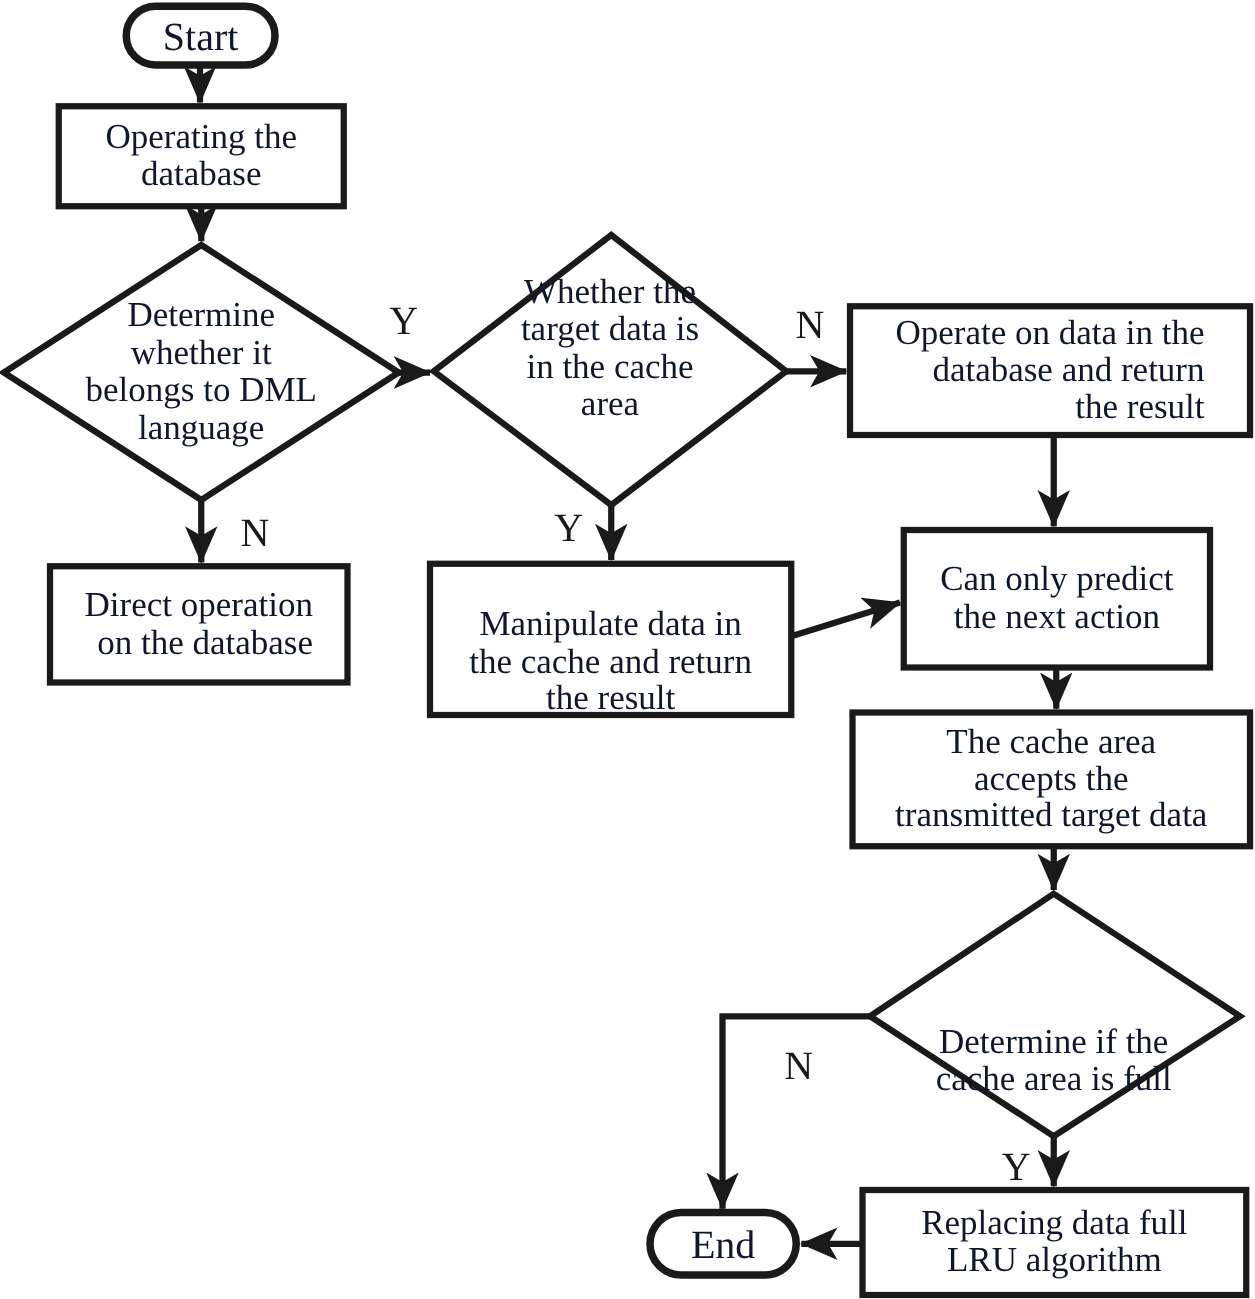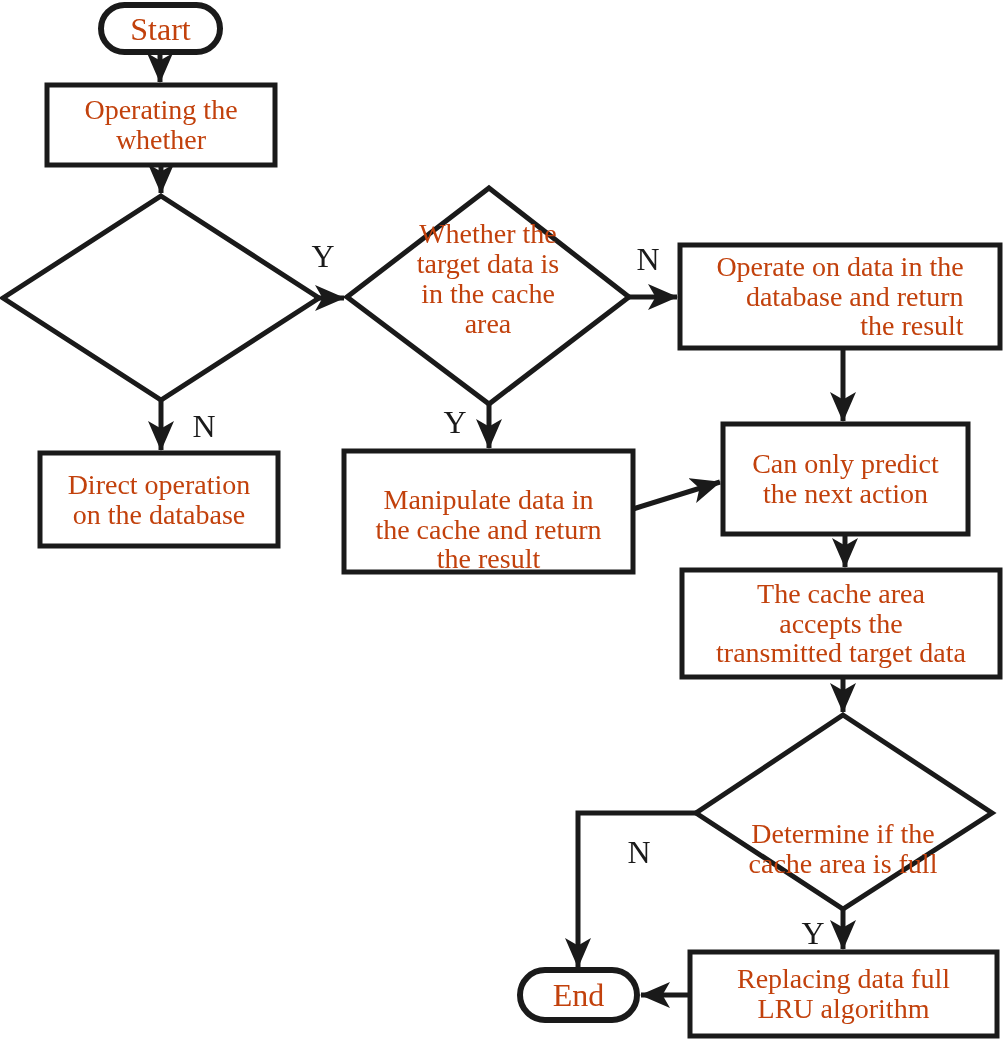--- a/index.html
+++ b/index.html
@@ -38,21 +38,21 @@
   }
   .node-label {
     position: absolute;
     display: flex;
     align-items: center;
     justify-content: center;
     text-align: center;
     white-space: pre-line;
     font-size: 28px;
     line-height: 1.07;
-    color: #c2410c;
+    color: #0f172a;
   }
   .terminator-label {
     font-size: 32px;
     line-height: 1.0;
   }
   .edge-label {
     position: absolute;
     width: 44px;
     height: 40px;
     display: flex;
@@ -98,33 +98,37 @@
     <path class="edge" d="M845,534 L845,567" marker-end="url(#arrow)"></path>
     <path class="edge" d="M843,677 L843,712" marker-end="url(#arrow)"></path>
     <path class="edge" d="M696,813 L578,813 L578,967" marker-end="url(#arrow)"></path>
     <path class="edge" d="M843,909 L843,949" marker-end="url(#arrow)"></path>
     <path class="edge" d="M690,995 L641,995" marker-end="url(#arrow)"></path>
   </svg>
 
   <div class="node-label terminator-label" style="left:101px; top:5px; width:119px; height:47px;">Start</div>
 
   <div class="node-label" style="left:47px; top:85px; width:228px; height:80px;">Operating the
-whether</div>
+database</div>
 
+  <div class="node-label" style="left:41px; top:237px; width:240px; height:122px;">Determine
+whether it
+belongs to DML
+language</div>
 
   <div class="node-label" style="left:368px; top:218px; width:240px; height:122px;">Whether the
 target data is
 in the cache
 area</div>
 
   <div class="node-label" style="left:680px; top:245px; width:320px; height:103px;text-align:right;">Operate on data in the
 database and return
 the result</div>
 
-  <div class="node-label" style="left:40px; top:453px; width:238px; height:93px;">Direct operation
+  <div class="node-label" style="left:40px; top:453px; width:238px; height:93px;text-align:right;">Direct operation
 on the database</div>
 
   <div class="node-label" style="left:344px; top:469px; width:289px; height:121px;text-align:center;">Manipulate data in
 the cache and return
 the result</div>
 
   <div class="node-label" style="left:723px; top:424px; width:245px; height:110px;">Can only predict
 the next action</div>
 
   <div class="node-label" style="left:682px; top:570px; width:318px; height:107px;">The cache area

